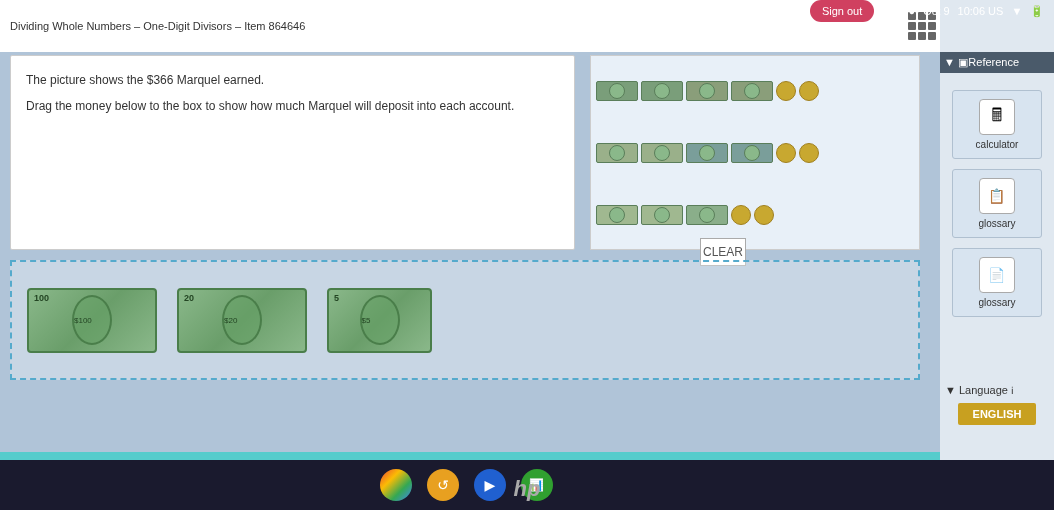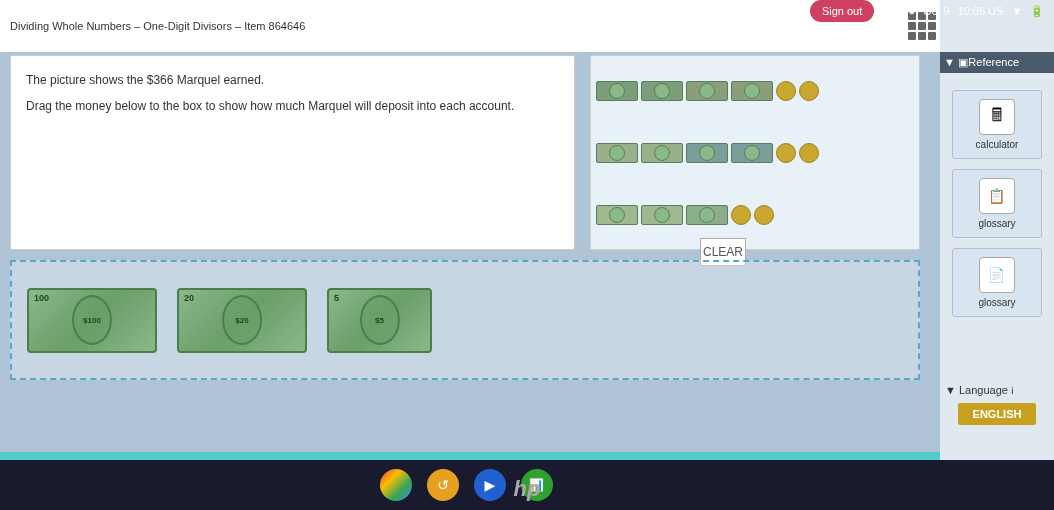--- a/index.html
+++ b/index.html
@@ -182,24 +182,24 @@
     }
 
     .bill-large .oval {
       width: 40px;
       height: 50px;
       border-radius: 50%;
       border: 2px solid #4a7e4a;
       background: rgba(100,160,100,0.5);
       display: flex;
       align-items: center;
-      justify-content: center;
+      justify-content: flex-start;
       font-size: 9px;
       color: #234523;
-      font-weight: bold;
+      font-weight: normal;
     }
 
     .bill-large .corner-num {
       position: absolute;
       top: 3px;
       left: 5px;
       font-size: 9px;
       color: #234523;
       font-weight: bold;
     }

